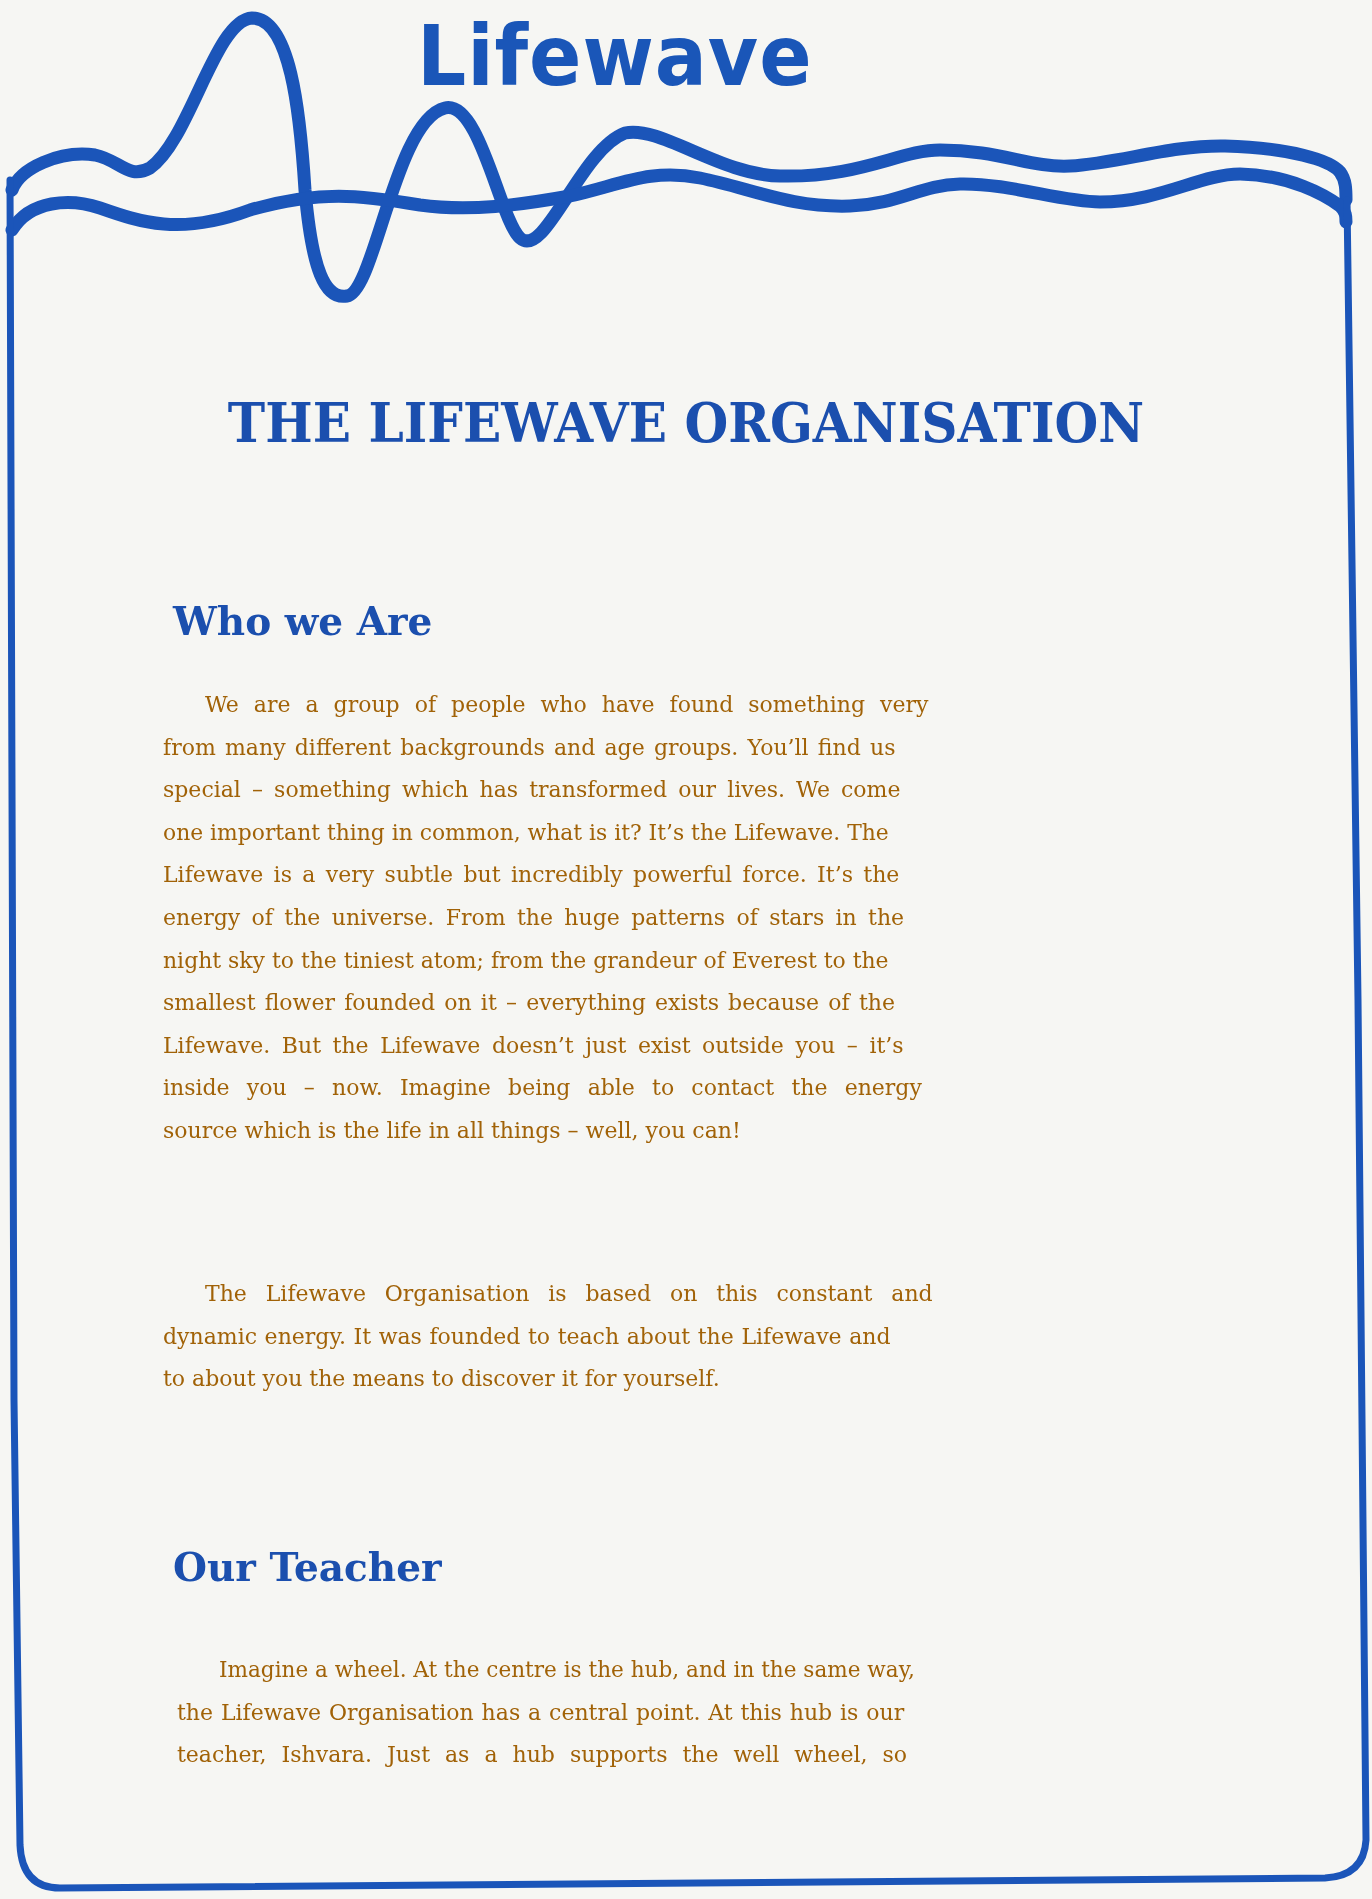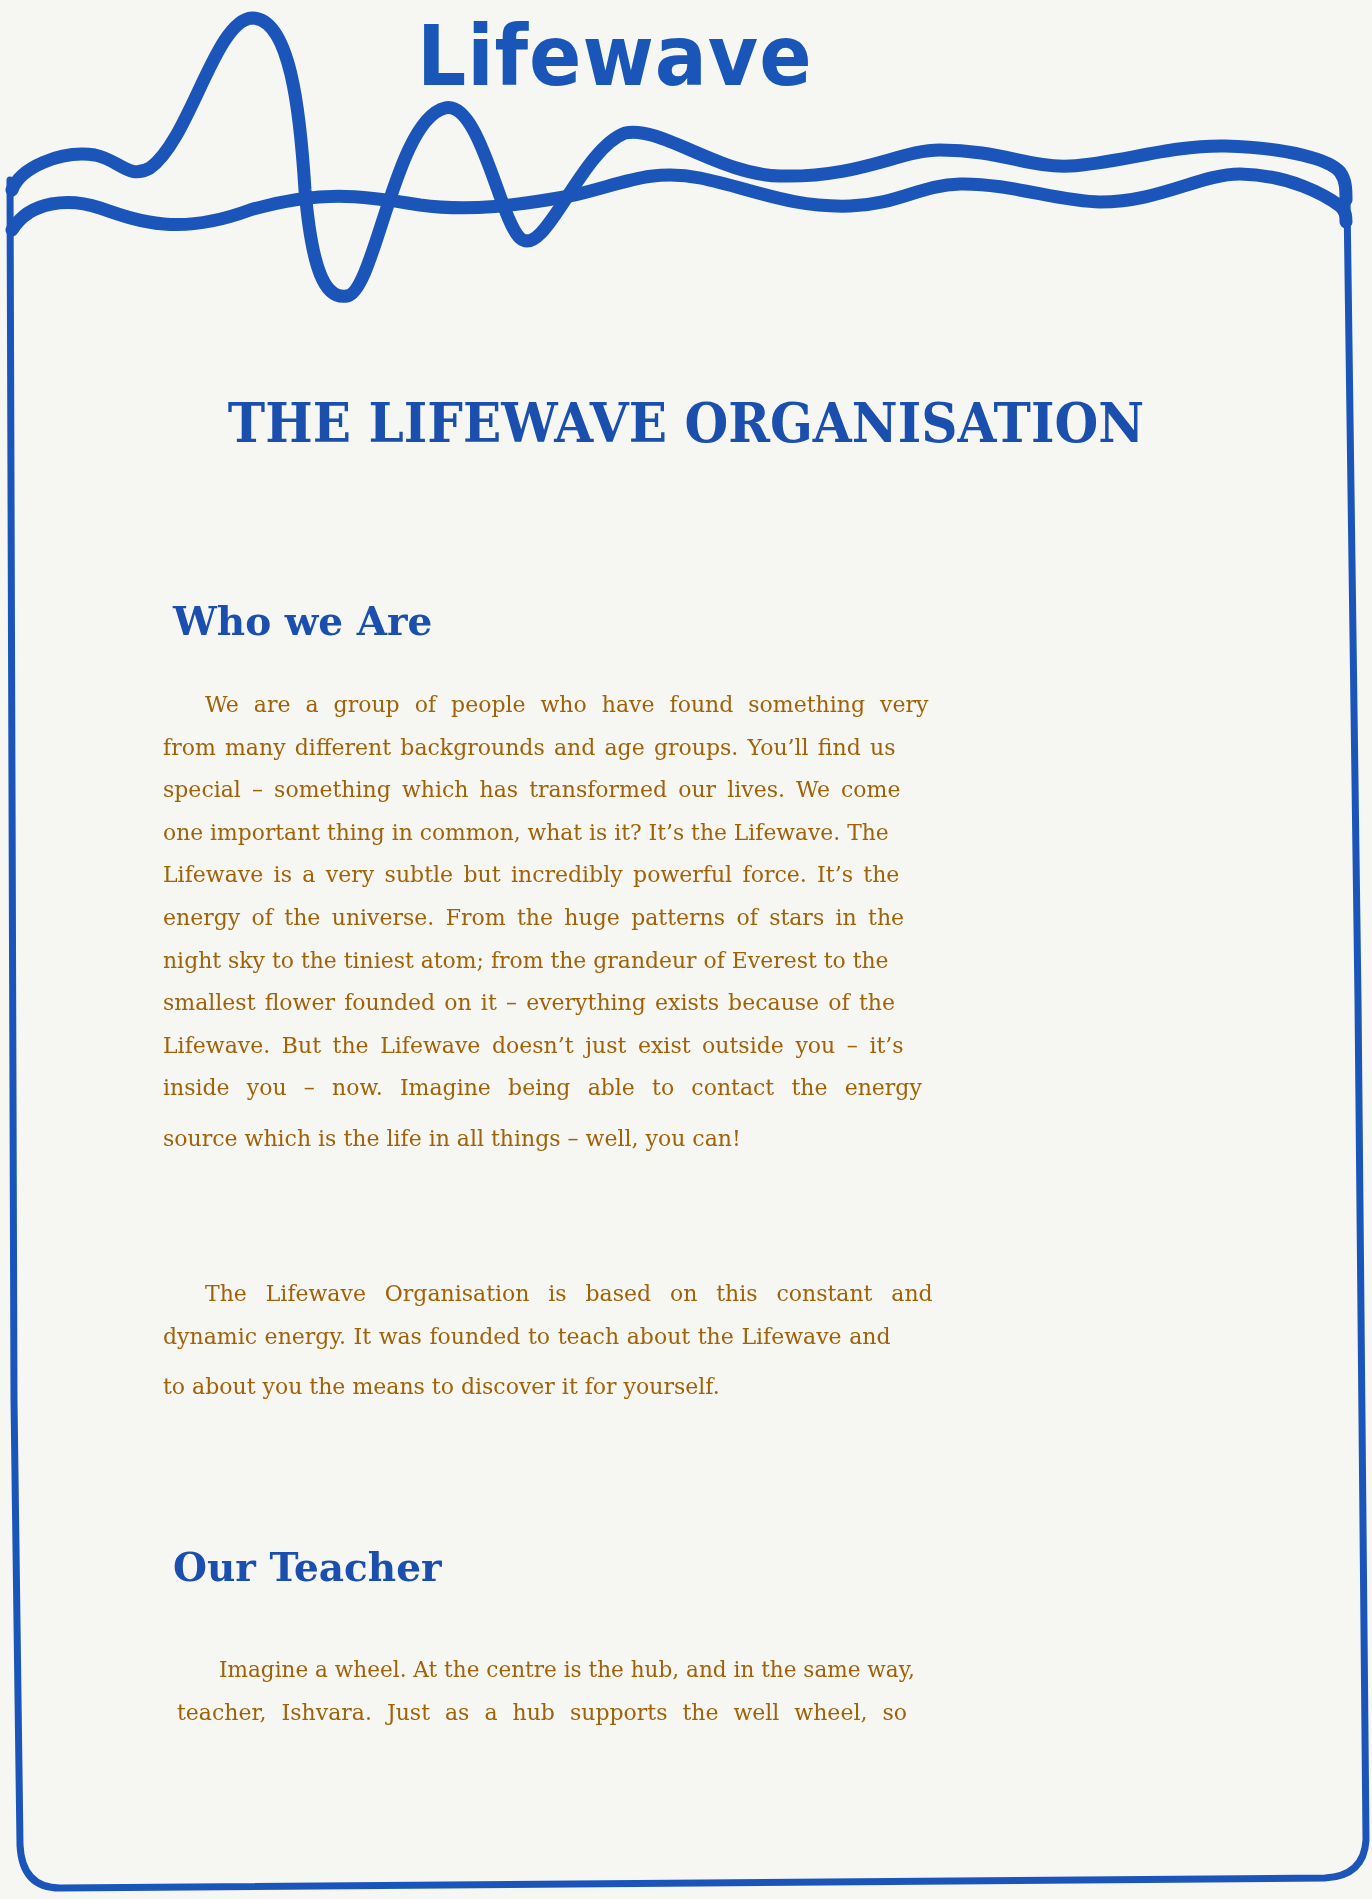--- a/index.html
+++ b/index.html
@@ -69,21 +69,20 @@
   }
   .line {
     display: block;
     text-align: justify;
     text-align-last: justify;
     white-space: nowrap;
     transform-origin: left center;
   }
   .line.last {
     text-align-last: left;
-    margin-top: 8px;
   }
   .line.indent {
     padding-left: 42px;
   }
   .line-inner {
     display: inline-block;
     width: 100%;
   }
 </style>
 </head>
@@ -155,14 +154,15 @@
 <div class="body-para" style="top:1273px;">
   <span class="line indent"><span class="line-inner" style="width: auto; word-spacing: 11.875px;">The Lifewave Organisation is based on this constant and</span></span>
   <span class="line"><span class="line-inner" style="width: auto; word-spacing: 0.6px;">dynamic energy. It was founded to teach about the Lifewave and</span></span>
   <span class="line last"><span class="line-inner" style="width: auto;">to about you the means to discover it for yourself.</span></span>
 </div>
 
 <h2 class="section-heading" style="left:173px; top:1548px; margin:0;">Our Teacher</h2>
 
 <div class="body-para" style="top:1649px; left:177px; width:1070px;">
   <span class="line indent"><span class="line-inner" style="width: auto; transform: scaleX(0.980916); transform-origin: left center;">Imagine a wheel. At the centre is the hub, and in the same way,</span></span>
+  <span class="line"><span class="line-inner" style="width: auto; word-spacing: 0.909091px;">the Lifewave Organisation has a central point. At this hub is our</span></span>
   <span class="line"><span class="line-inner" style="width: auto; word-spacing: 8px;">teacher, Ishvara. Just as a hub supports the well wheel, so</span></span>
 </div>
 
 </body></html>

